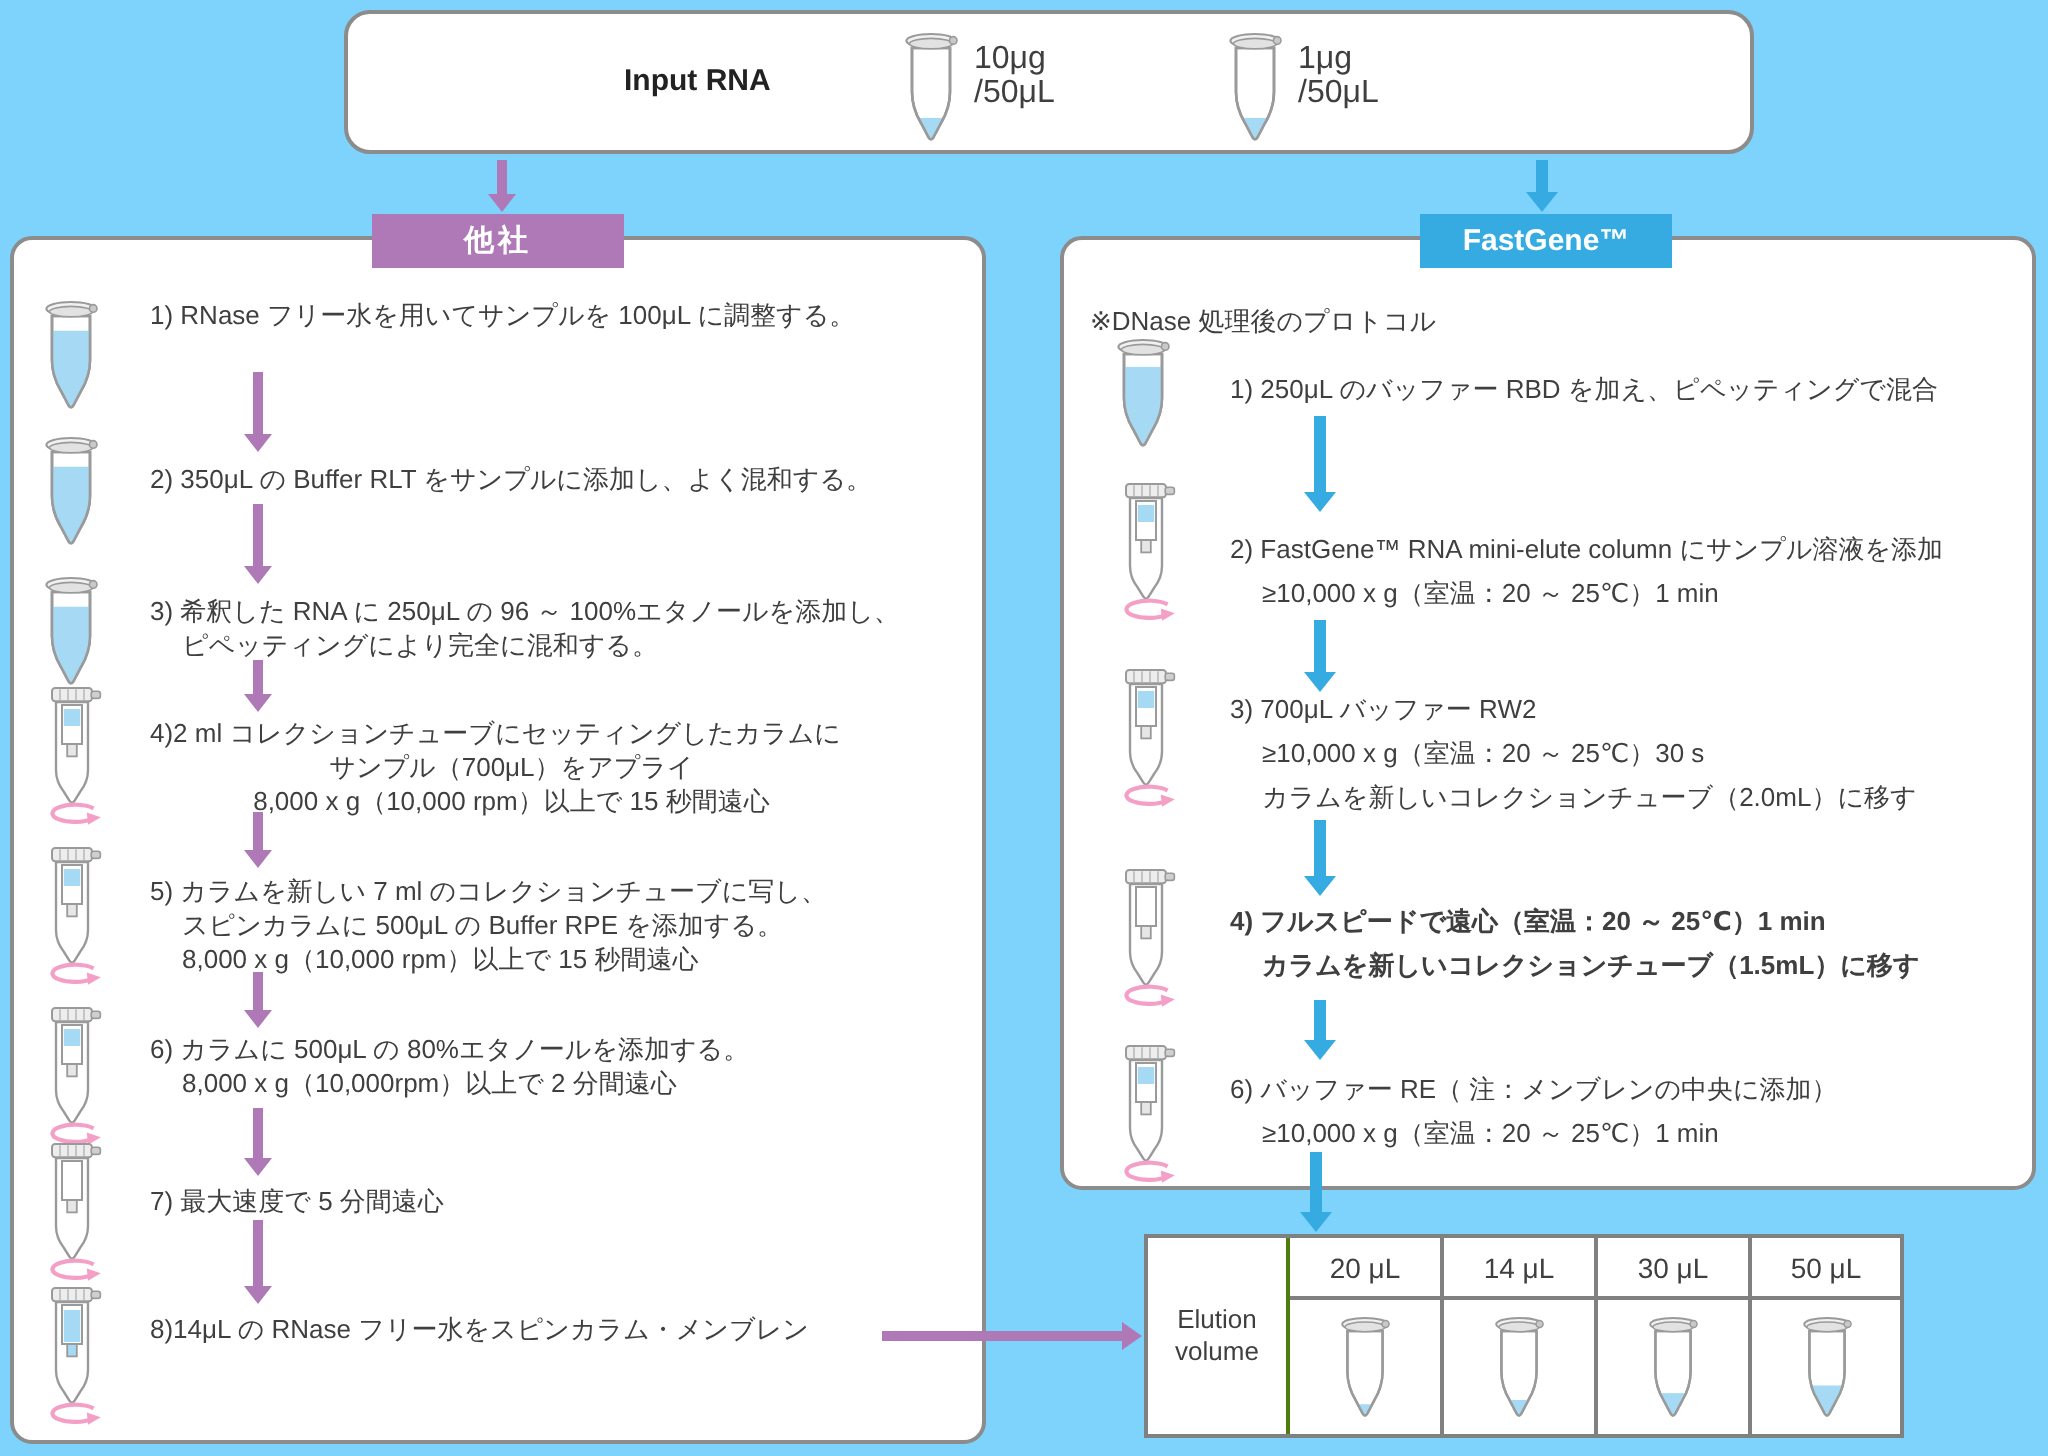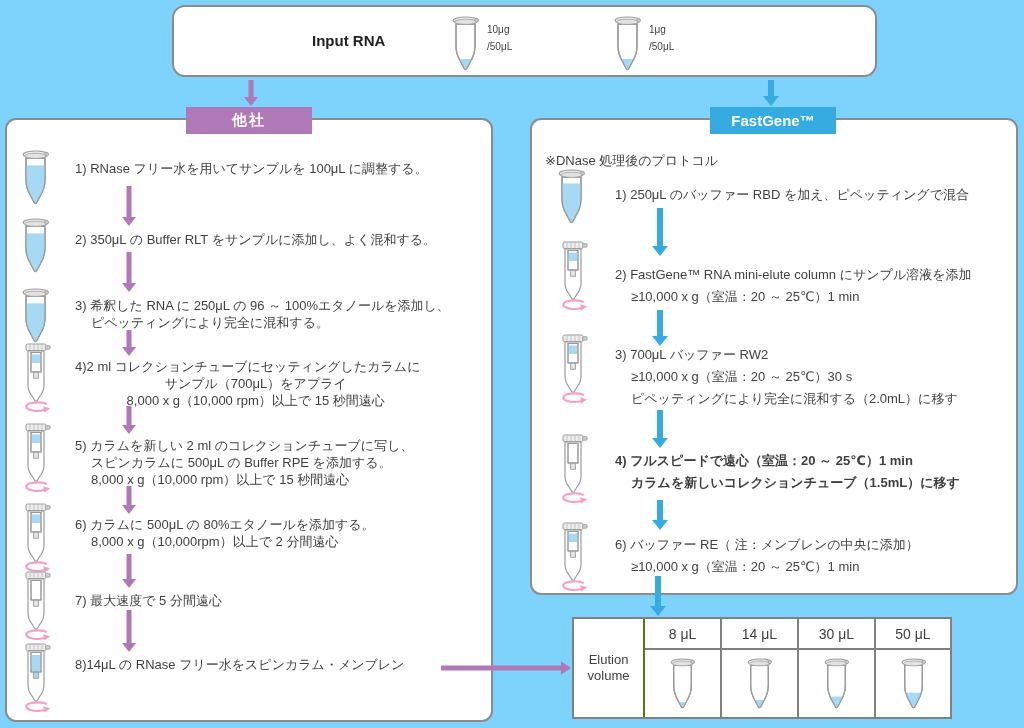--- a/index.html
+++ b/index.html
@@ -6,21 +6,21 @@
   #canvas{position:relative;width:1024px;height:728px;background:#7dd3fc;overflow:hidden;
           font-family:"Liberation Sans","DejaVu Sans",sans-serif;color:#3f3f3f;}
 
   .box{position:absolute;background:#fff;border:2px solid #8c8c8c;border-radius:11px;box-sizing:border-box;}
 
   .hdr{position:absolute;display:flex;align-items:center;justify-content:center;
        color:#fff;font-weight:bold;font-size:15px;letter-spacing:2px;z-index:5;}
 
   .title{position:absolute;font-weight:bold;font-size:15px;color:#222;}
 
-  .lbl{position:absolute;font-size:10px;line-height:17px;color:#3f3f3f;white-space:nowrap;}
+  .lbl{position:absolute;font-size:16px;line-height:17px;color:#3f3f3f;white-space:nowrap;}
 
   .txt{position:absolute;font-size:13px;line-height:17px;color:#3f3f3f;white-space:nowrap;}
   .txt.r{line-height:22px;}
   .txt .ind{padding-left:16px;}
 
   .note{position:absolute;font-size:13px;color:#3f3f3f;white-space:nowrap;}
 
   
   .av{position:absolute;width:16px;}
   .av .sh{position:absolute;left:50%;transform:translateX(-50%);top:0;bottom:8px;width:5px;background:var(--c);}
@@ -121,21 +121,21 @@
           </clipPath>
         </defs>
     <path d="M4,9 L4,31 Q4,39 8.5,46.5 L12.2,53.5 Q13.5,55.8 14.8,53.5 L18.5,46.5 Q23,39 23,31 L23,9 Z" fill="#fff" stroke="#9a9a9a" stroke-width="1.3"></path>
     <rect x="1" y="16.36" width="25" height="41.64" fill="#a6daf4" clip-path="url(#mc2)"></rect>
     <path d="M4,9 L4,31 Q4,39 8.5,46.5 L12.2,53.5 Q13.5,55.8 14.8,53.5 L18.5,46.5 Q23,39 23,31 L23,9 Z" fill="none" stroke="#9a9a9a" stroke-width="1.3"></path>
     <ellipse cx="13.5" cy="5.4" rx="12.3" ry="3.4" fill="#f1f1f1" stroke="#9a9a9a" stroke-width="1.1"></ellipse>
     <ellipse cx="13.5" cy="6.8" rx="10.8" ry="2.6" fill="#e2e2e2" stroke="#9a9a9a" stroke-width="0.8"></ellipse>
     <circle cx="24.6" cy="5.2" r="1.9" fill="#c9c9c9" stroke="#9a9a9a" stroke-width="0.8"></circle>
   </svg>
     </div>
-  <div class="txt" style="left:75px;top:160px;">
+  <div class="txt" style="left:75px;top:149px;">
     <div>1) RNase フリー水を用いてサンプルを 100μL に調整する。</div>
   </div>
 
   <div class="av p" style="left:121px;top:186px;height:40px;">
       <div class="sh"></div>
     </div>
 
   <div class="tube" style="left:22px;top:217px;width:27px;height:58px;">
       <svg viewBox="0 0 27 58" width="100%" height="100%">
     <defs>
@@ -215,21 +215,21 @@
     <rect x="14.6" y="29" width="4.8" height="6.2" fill="#e6e6e6" stroke="#9a9a9a" stroke-width="0.9"></rect>
     <rect x="12" y="9.5" width="10" height="19.5" fill="none" stroke="#9a9a9a" stroke-width="1"></rect>
     <rect x="7" y="1" width="20" height="6.6" rx="1.6" fill="#ededed" stroke="#9a9a9a" stroke-width="1"></rect>
     <path d="M11,1.6 V7 M15,1.6 V7 M19,1.6 V7 M23,1.6 V7" stroke="#c4c4c4" stroke-width="1"></path>
     <rect x="26.6" y="2.6" width="4.6" height="3.6" rx="1.2" fill="#cfcfcf" stroke="#9a9a9a" stroke-width="0.8"></rect>
     <path d="M27.8,61.2 A11.3,4.3 0 1 0 27.2,66.4" fill="none" stroke="#f4a0c6" stroke-width="2.1"></path>
     <polygon points="24.4,63.2 31.4,65.6 25,69.4" fill="#f4a0c6"></polygon>
   </svg>
     </div>
   <div class="txt" style="left:75px;top:437px;">
-    <div>5) カラムを新しい 2 ml のコレクションチューブに写し、</div>
+    <div>5) カラムを新しい 7 ml のコレクションチューブに写し、</div>
     <div class="ind">スピンカラムに 500μL の Buffer RPE を添加する。</div>
     <div class="ind">8,000 x g（10,000 rpm）以上で 15 秒間遠心</div>
   </div>
 
   <div class="av p" style="left:121px;top:486px;height:28px;">
       <div class="sh"></div>
     </div>
 
   <div class="tube" style="left:19px;top:503px;width:34px;height:70px;">
       <svg viewBox="0 0 34 70" width="100%" height="100%">
@@ -353,21 +353,21 @@
     <rect x="7" y="1" width="20" height="6.6" rx="1.6" fill="#ededed" stroke="#9a9a9a" stroke-width="1"></rect>
     <path d="M11,1.6 V7 M15,1.6 V7 M19,1.6 V7 M23,1.6 V7" stroke="#c4c4c4" stroke-width="1"></path>
     <rect x="26.6" y="2.6" width="4.6" height="3.6" rx="1.2" fill="#cfcfcf" stroke="#9a9a9a" stroke-width="0.8"></rect>
     <path d="M27.8,61.2 A11.3,4.3 0 1 0 27.2,66.4" fill="none" stroke="#f4a0c6" stroke-width="2.1"></path>
     <polygon points="24.4,63.2 31.4,65.6 25,69.4" fill="#f4a0c6"></polygon>
   </svg>
     </div>
   <div class="txt r" style="left:615px;top:344px;">
     <div>3) 700μL バッファー RW2</div>
     <div class="ind">≥10,000 x g（室温：20 ～ 25℃）30 s</div>
-    <div class="ind">ピペッティングにより完全に混和する（2.0mL）に移す</div>
+    <div class="ind">カラムを新しいコレクションチューブ（2.0mL）に移す</div>
   </div>
 
   <div class="av b" style="left:652px;top:410px;height:38px;">
       <div class="sh"></div>
     </div>
 
   <div class="tube" style="left:556px;top:434px;width:34px;height:70px;">
       <svg viewBox="0 0 34 70" width="100%" height="100%">
     <path d="M9,8 L9,42 Q9,48 13,53 L15.6,57.2 Q17,59.4 18.4,57.2 L21,53 Q25,48 25,42 L25,8 Z" fill="#fff" stroke="#9a9a9a" stroke-width="1.2"></path>
     <rect x="12" y="9.5" width="10" height="19.5" fill="#fff" stroke="#9a9a9a" stroke-width="1"></rect>
@@ -415,21 +415,21 @@
 
   <div class="ah p" style="left:441px;top:661px;width:130px;z-index:6;">
       <div class="sh"></div>
     </div>
 
   <div class="etable">
     <div class="cell elabel">
       <div>Elution</div>
       <div>volume</div>
     </div>
-    <div class="cell ehead bR">8 μL</div>
+    <div class="cell ehead bR">20 μL</div>
     <div class="cell ehead bR">14 μL</div>
     <div class="cell ehead bR">30 μL</div>
     <div class="cell ehead">50 μL</div>
     <div class="cell bR">
       <div class="tube" style="position:static;width:25px;height:54px;">
           <svg viewBox="0 0 27 58" width="100%" height="100%">
     <defs>
               <clipPath id="mc15">
                 <path d="M4,9 L4,31 Q4,39 8.5,46.5 L12.2,53.5 Q13.5,55.8 14.8,53.5 L18.5,46.5 Q23,39 23,31 L23,9 Z"></path>
               </clipPath>

